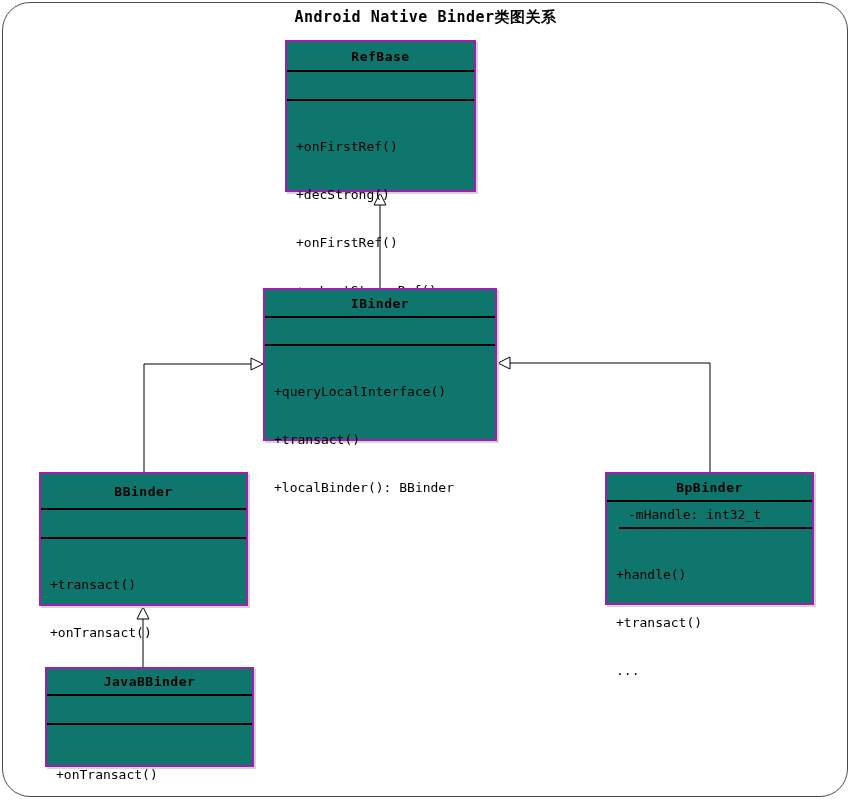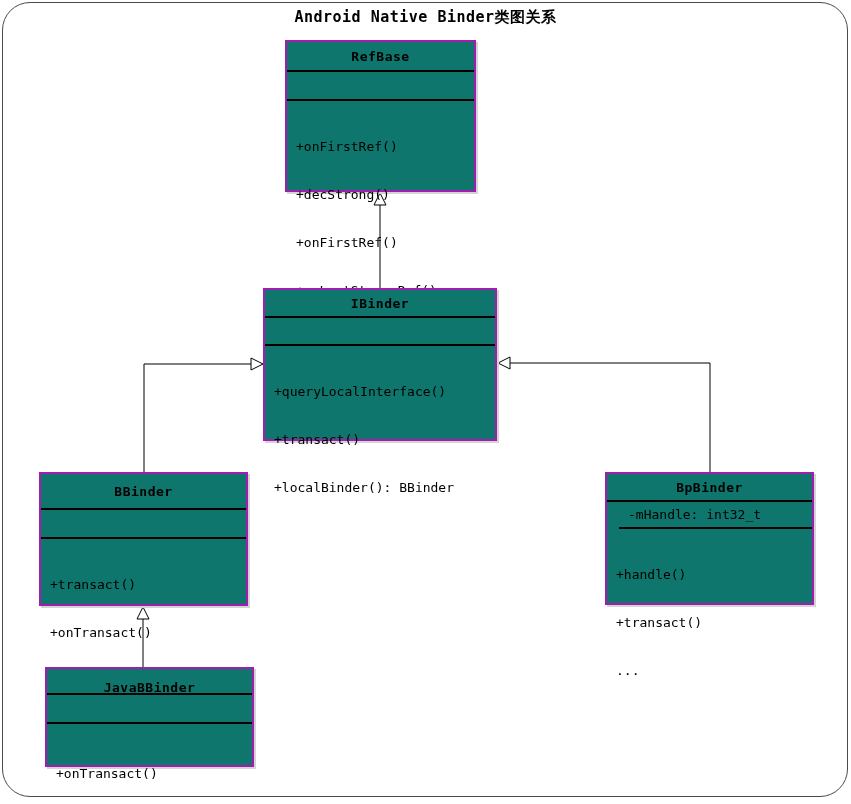--- a/index.html
+++ b/index.html
@@ -161,20 +161,20 @@
       <div>-mHandle: int32_t</div>
     </div>
     <div class="methods">
       <div>+handle()</div>
       <div>+transact()</div>
       <div>...</div>
     </div>
   </div>
 
   <div class="uml-class" style="left:45px; top:667px; width:209px; height:100px;">
-    <div class="hdr" style="height:14px;margin-top:12px;">JavaBBinder</div>
+    <div class="hdr" style="height:27px;">JavaBBinder</div>
     <div class="attrs" style="height:29px;"></div>
     <div class="methods" style="padding-top:10px;">
       <div>+onTransact()</div>
     </div>
   </div>
 
 </div>
 
 </body></html>

